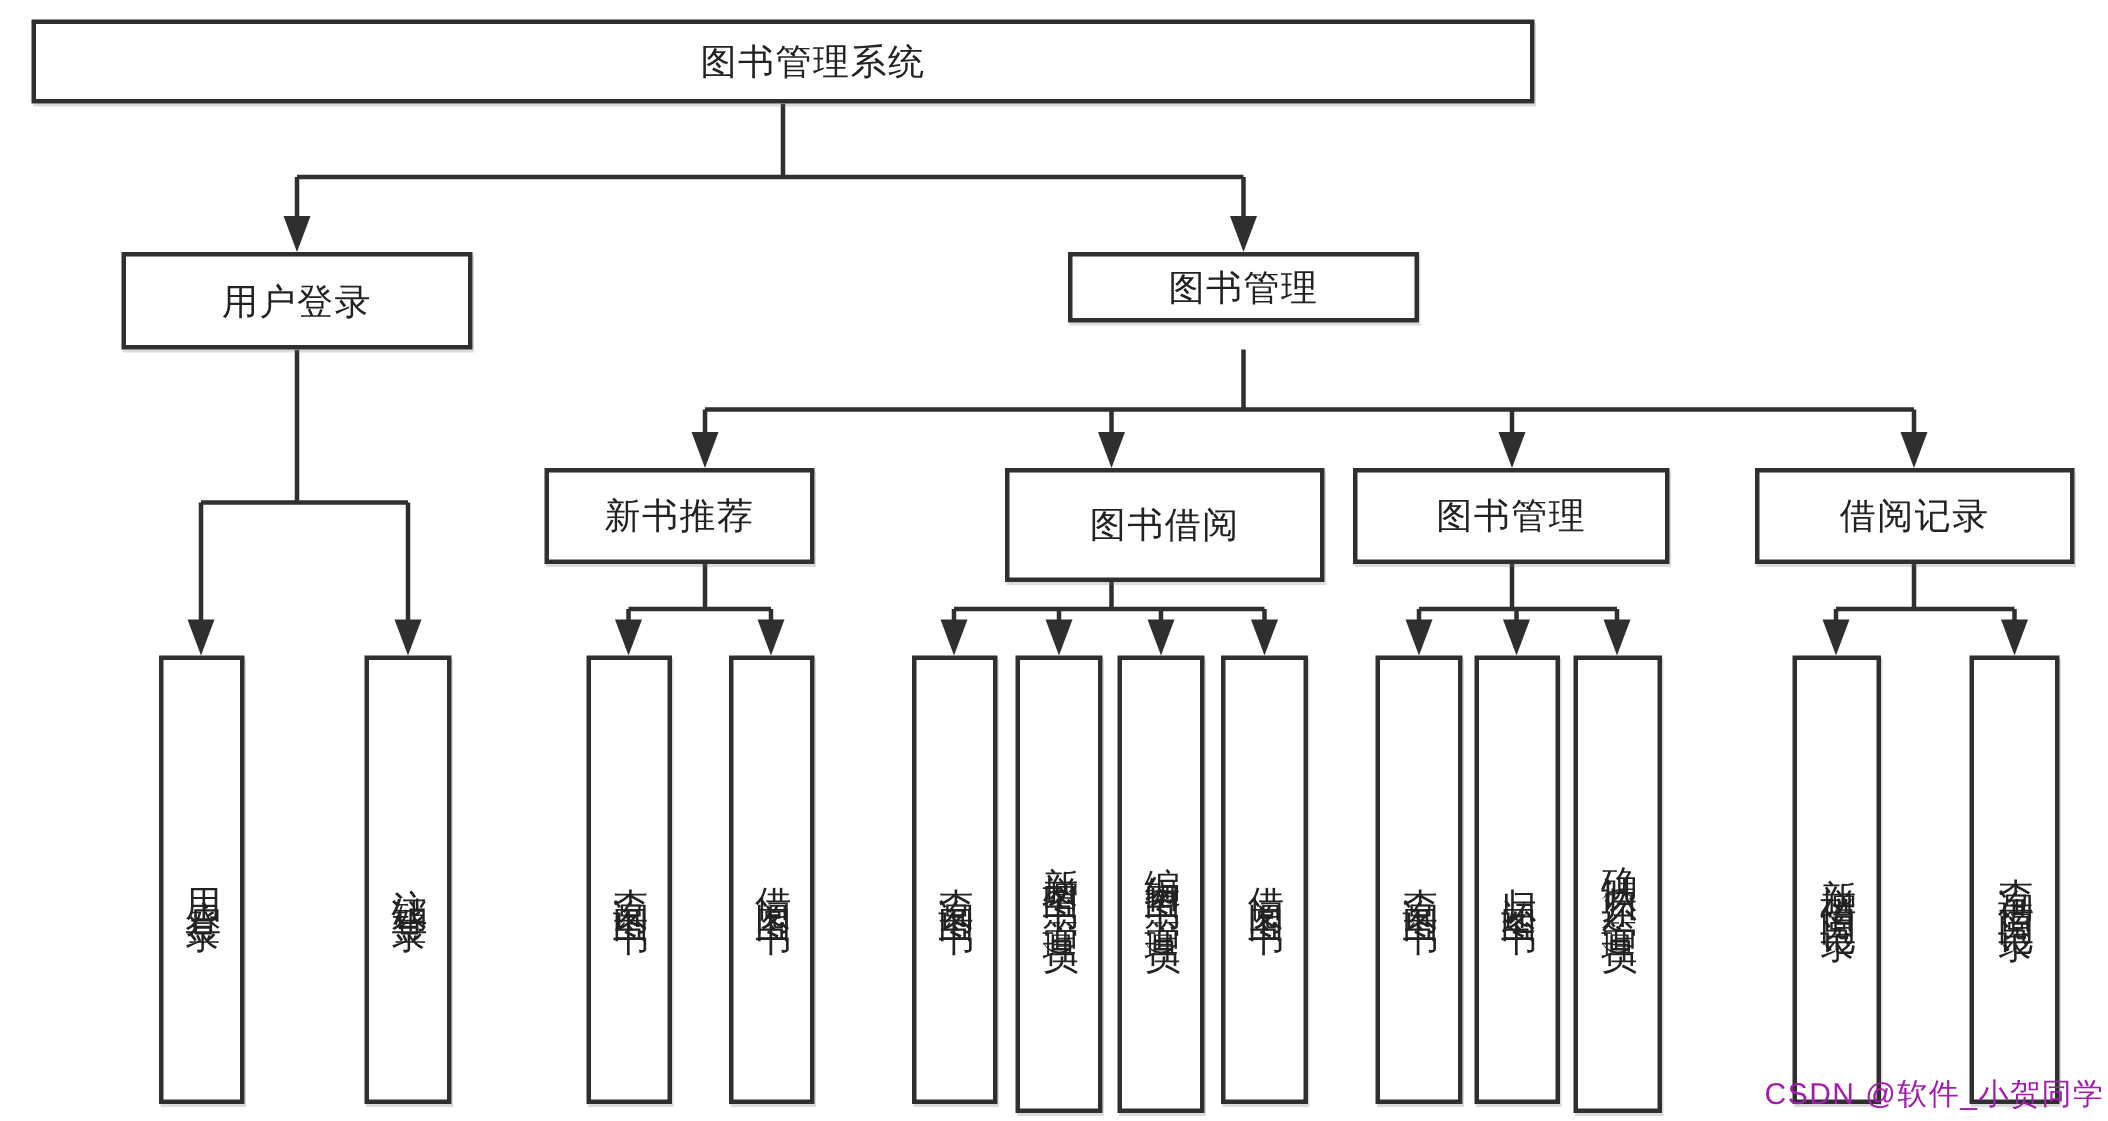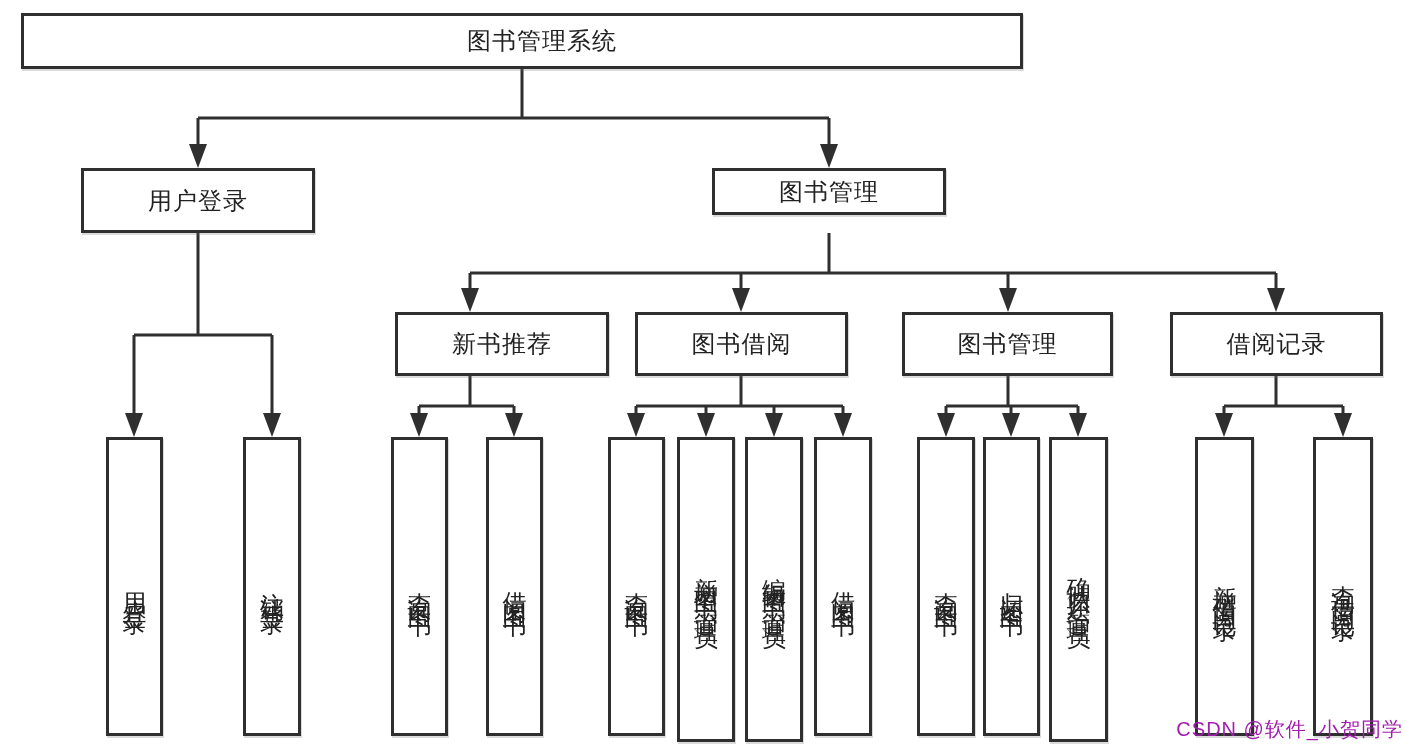--- a/index.html
+++ b/index.html
@@ -45,22 +45,22 @@
     font-size: 24px;
     line-height: 1.08;
     letter-spacing: 7px;
     color: #222222;
     white-space: nowrap;
   }
   
   .b-root   { left: 21px;   top: 13px;  width: 1002px; height: 56px; padding-left: 40px; }
   .b-user   { left: 81px;   top: 168px; width: 234px;  height: 65px; }
   .b-mgmt   { left: 712px;  top: 168px; width: 234px;  height: 47px; }
-  .b-l3-1   { left: 363px;  top: 312px; width: 214px;  height: 64px; margin-left: 32px; }
-  .b-l3-2   { left: 635px;  top: 312px; width: 213px;  height: 64px; }
+  .b-l3-1   { left: 363px;  top: 312px; width: 180px;  height: 64px; }
+  .b-l3-2   { left: 670px;  top: 312px; width: 213px;  height: 76px; }
   .b-l3-3   { left: 902px;  top: 312px; width: 211px;  height: 64px; }
   .b-l3-4   { left: 1170px; top: 312px; width: 213px;  height: 64px; text-align: right; }
   
   .vbox     { top: 437px; height: 299px; }
   .vbox.tall{ height: 305px; }
   .b-L1  { left: 106px;  width: 57px; }
   .b-L2  { left: 243px;  width: 58px; }
   .b-N1  { left: 391px;  width: 57px; }
   .b-N2  { left: 486px;  width: 57px; }
   .b-B1  { left: 608px;  width: 57px; }

